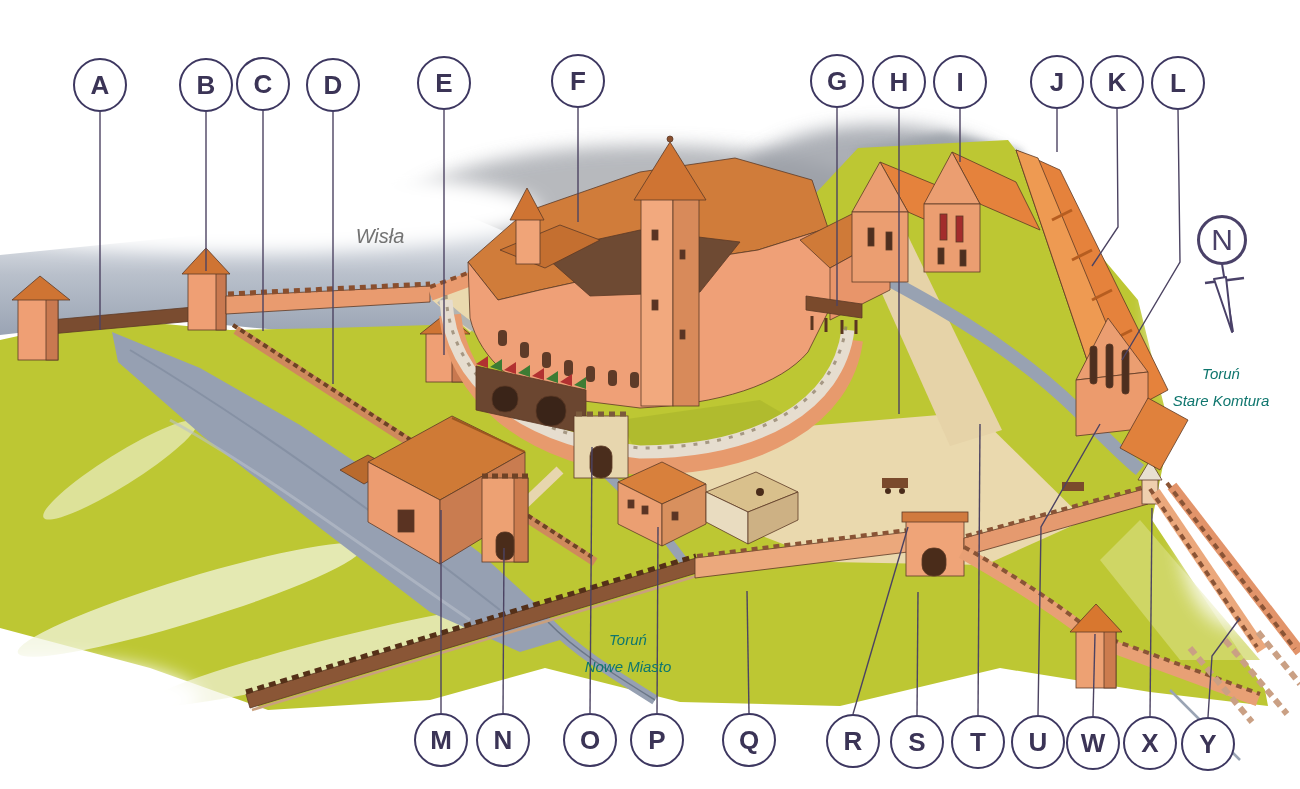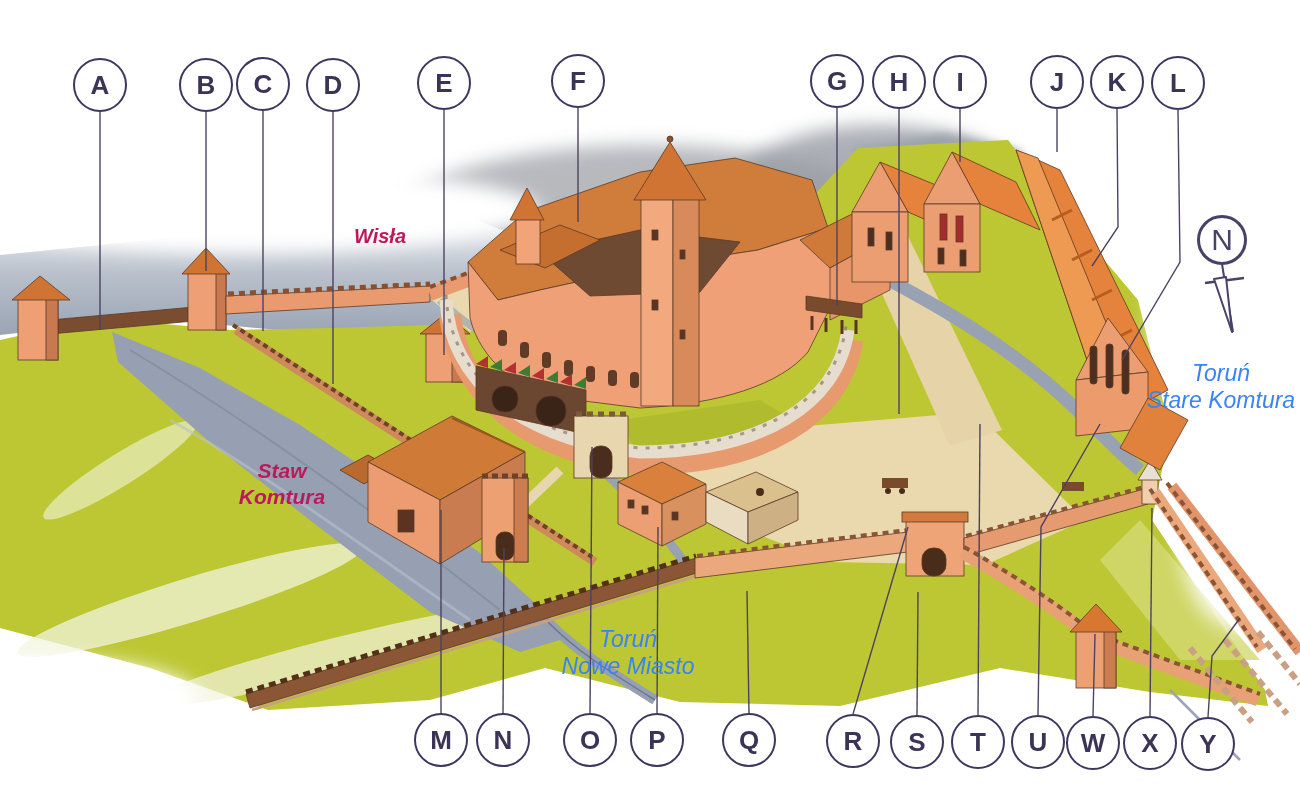--- a/index.html
+++ b/index.html
@@ -7,22 +7,22 @@
           font-family:"Liberation Sans",sans-serif;}
   #scene,#marker-lines{position:absolute;left:0;top:0;width:1300px;height:789px;}
   #marker-lines{pointer-events:none;}
   .leader{fill:none;stroke:#4c4362;stroke-width:1.4;}
   .marker{position:absolute;width:54px;height:54px;border-radius:50%;
           border:2.5px solid #3d3760;background:#fff;color:#3b3456;
           display:flex;align-items:center;justify-content:center;
           font-size:26px;font-weight:600;box-sizing:border-box;}
   .geo-label{position:absolute;text-align:center;font-style:italic;transform:translate(-50%,-50%);
              white-space:nowrap;}
-  .geo-white{color:#be185d;font-weight:700;font-size:21px;line-height:26px;}
-  .geo-navy{color:#3b82f6;font-weight:500;font-size:23px;line-height:27px;}
+  .geo-white{color:#737373;font-weight:400;font-size:21px;line-height:26px;}
+  .geo-navy{color:#0f766e;font-weight:500;font-size:15px;line-height:27px;}
   #wisla{font-size:20px;}
   #compass{position:absolute;left:1197px;top:215px;width:50px;height:50px;border-radius:50%;
            border:3px solid #4a4168;box-sizing:border-box;display:flex;align-items:center;
            justify-content:center;color:#4a4168;font-size:30px;font-weight:500;background:transparent;}
   #needle{position:absolute;left:1200px;top:262px;}
 </style>
 </head>
 <body>
 
 <div id="canvas">
@@ -313,24 +313,20 @@
       <div class="marker" style="left: 890px; top: 715px;">S</div>
       <div class="marker" style="left: 951px; top: 715px;">T</div>
       <div class="marker" style="left: 1011px; top: 715px;">U</div>
       <div class="marker" style="left: 1066px; top: 716px;">W</div>
       <div class="marker" style="left: 1123px; top: 716px;">X</div>
       <div class="marker" style="left: 1181px; top: 717px;">Y</div>
     </div>
 
   <div class="geo-label geo-white" id="wisla" style="left:380px;top:236px;">Wisła</div>
 
-  <div class="geo-label geo-white" style="left:282px;top:484px;">
-    <div>Staw</div>
-    <div>Komtura</div>
-  </div>
 
   <div class="geo-label geo-navy" style="left:628px;top:653px;">
     <div>Toruń</div>
     <div>Nowe Miasto</div>
   </div>
 
   <div class="geo-label geo-navy" style="left:1221px;top:387px;">
     <div>Toruń</div>
     <div>Stare Komtura</div>
   </div>

